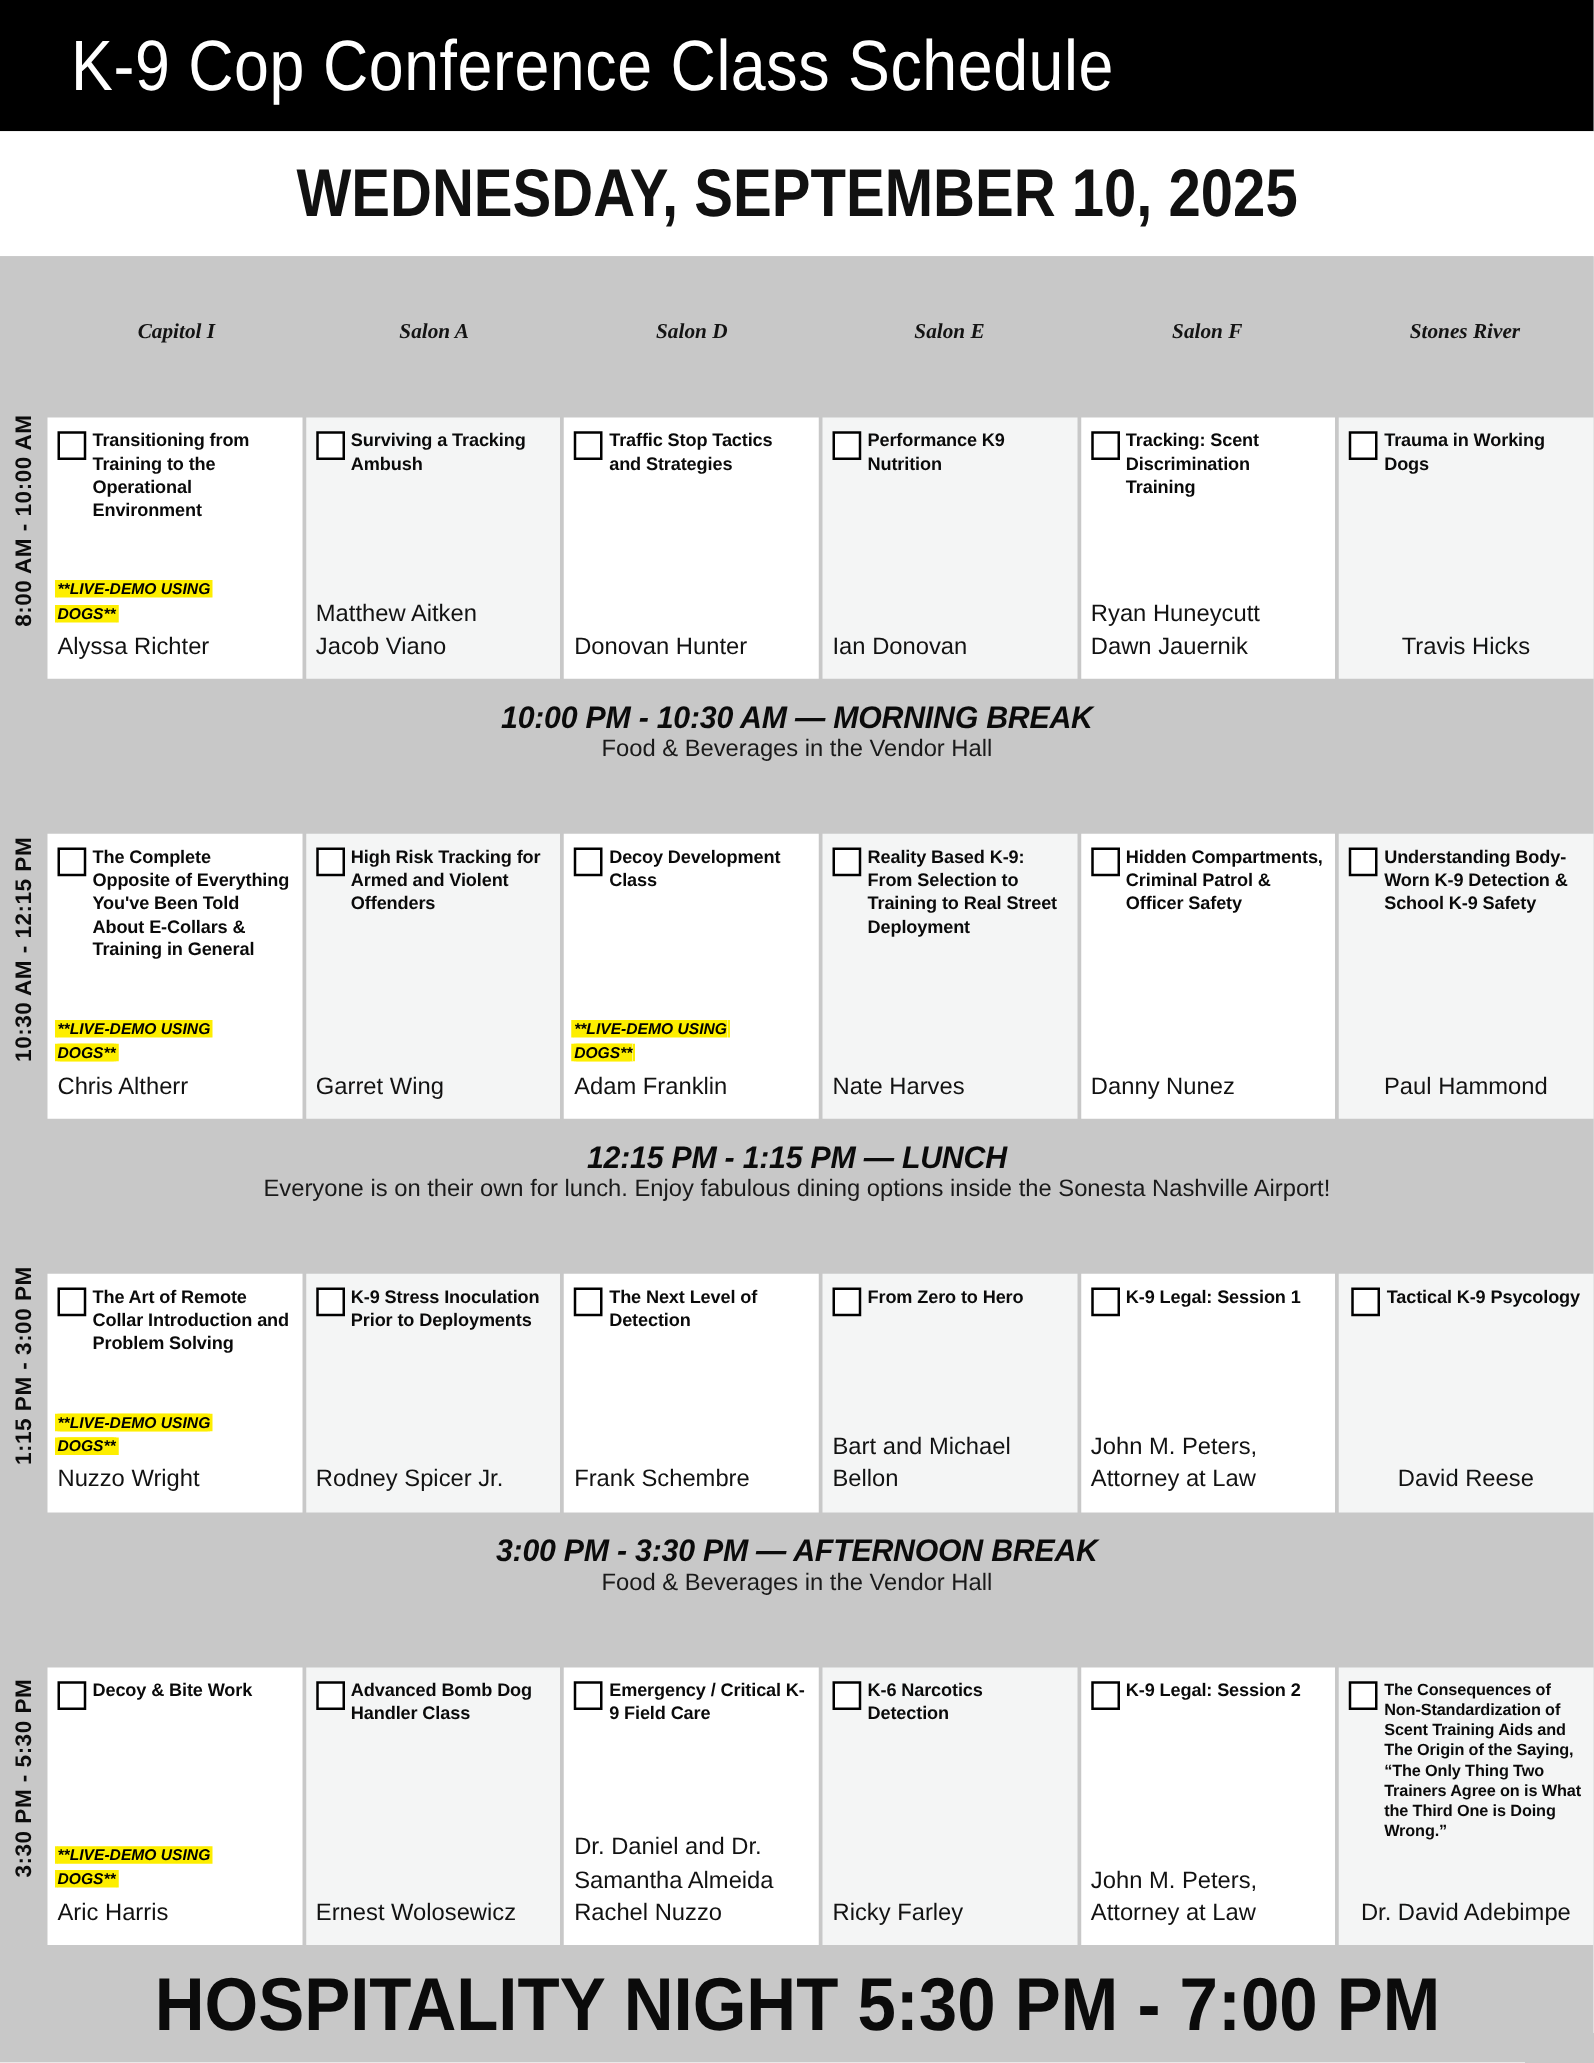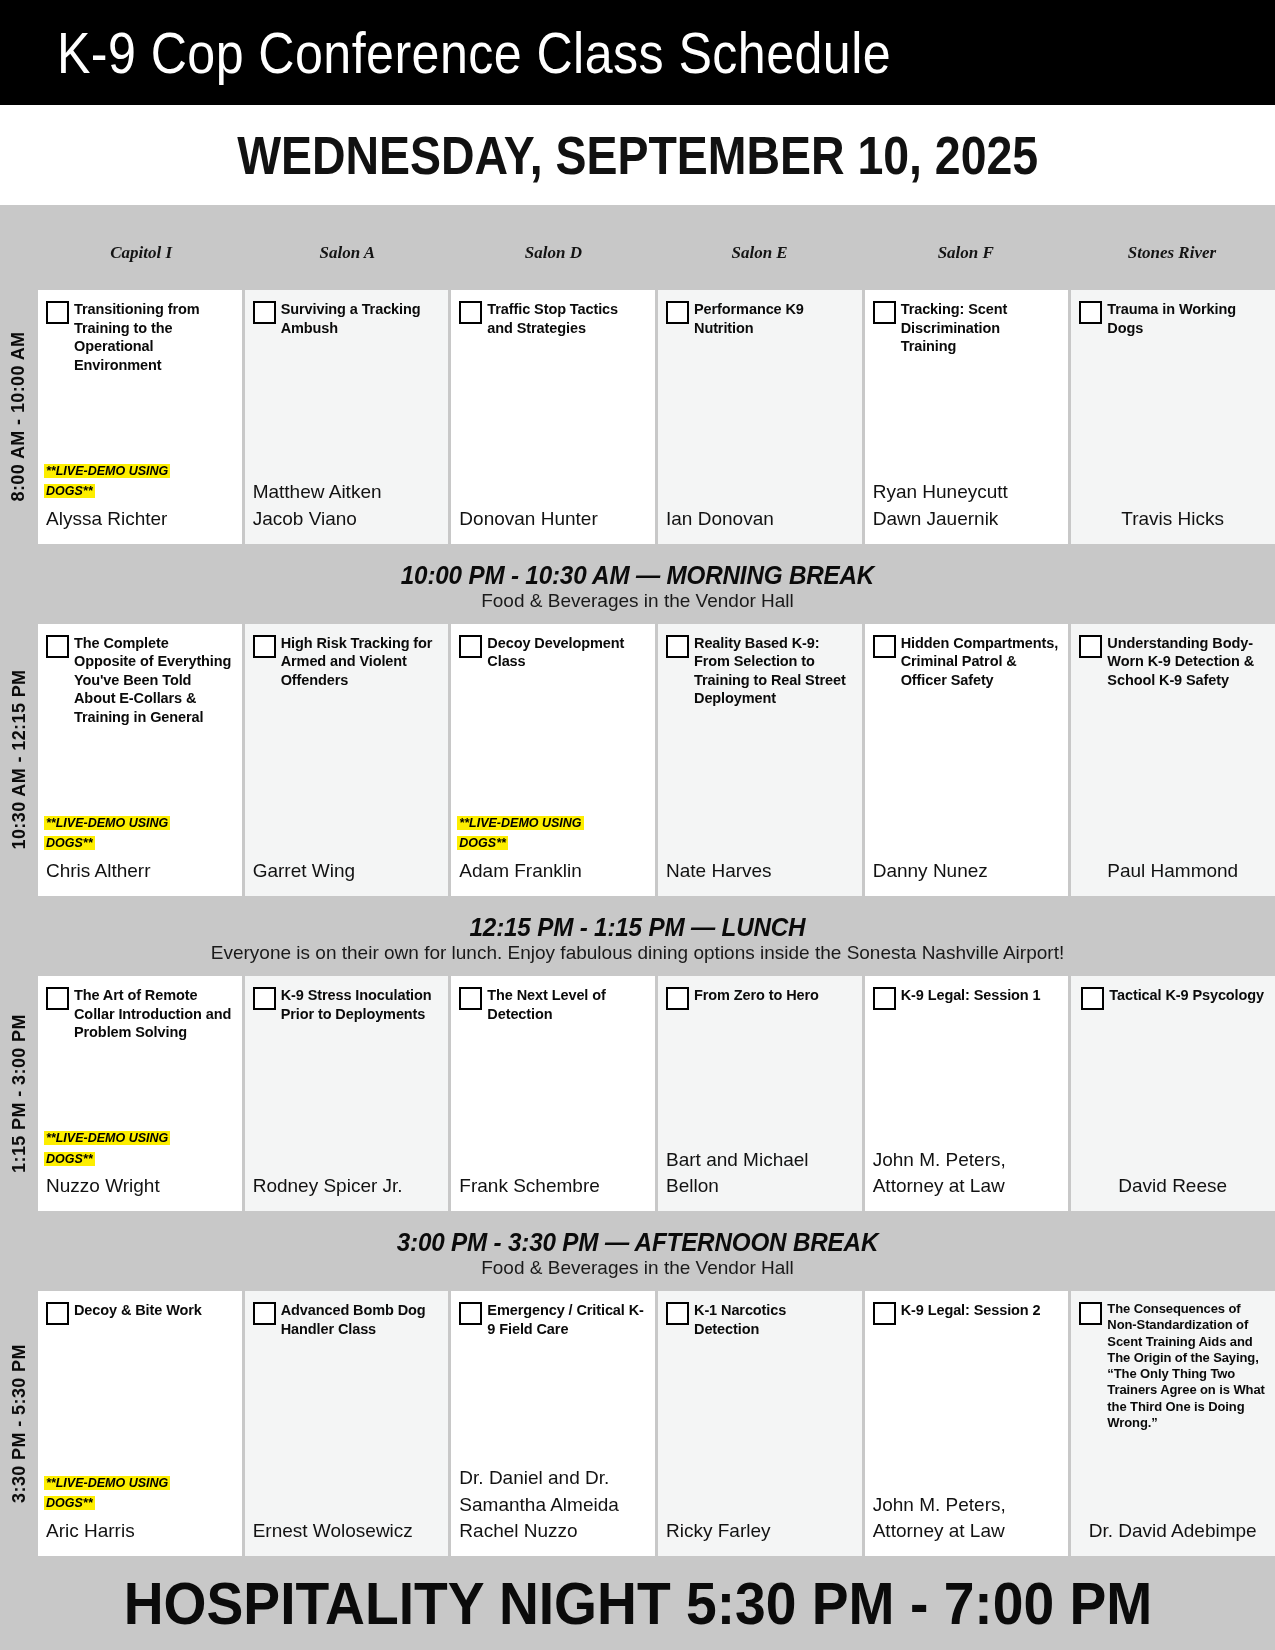--- a/index.html
+++ b/index.html
@@ -86,21 +86,21 @@
     flex: 0 0 38px;
   }
   .room-cell {
     flex: 1 1 0;
     text-align: center;
     font-family: "Liberation Serif", serif;
     font-style: italic;
     font-weight: 700;
     font-size: 17px;
     color: #141414;
-    padding-bottom: 27px;
+    padding-bottom: 15px;
   }
 
   
   .session-row {
     display: flex;
     background: #c8c8c8;
     flex: 1 1 auto;
     min-height: 0;
   }
   .time-rail {
@@ -120,20 +120,21 @@
     letter-spacing: 0.4px;
     transform: rotate(-90deg);
     transform-origin: center center;
     color: #0c0c0c;
   }
 
   .cells {
     flex: 1 1 auto;
     display: flex;
     min-width: 0;
+    margin-top: 44px;
   }
   .cell {
     flex: 1 1 0;
     background: #ffffff;
     margin-right: 3px;
     position: relative;
     display: flex;
     flex-direction: column;
     padding: 10px 9px 8px 8px;
     min-width: 0;
@@ -459,21 +460,21 @@
             <div class="cell">
               <div class="cell-head">
                 <div class="checkbox"></div>
                 <div class="session-title">Emergency / Critical K-9 Field Care</div>
               </div>
               <div class="presenter pad-top">Dr. Daniel and Dr. Samantha Almeida<br>Rachel Nuzzo</div>
             </div>
             <div class="cell alt">
               <div class="cell-head">
                 <div class="checkbox"></div>
-                <div class="session-title">K-1 Narcotics Detection</div>
+                <div class="session-title">K-6 Narcotics Detection</div>
               </div>
               <div class="presenter pad-top">Ricky Farley</div>
             </div>
             <div class="cell">
               <div class="cell-head">
                 <div class="checkbox"></div>
                 <div class="session-title">K-9 Legal: Session 2</div>
               </div>
               <div class="presenter pad-top">John M. Peters, Attorney at Law</div>
             </div>

